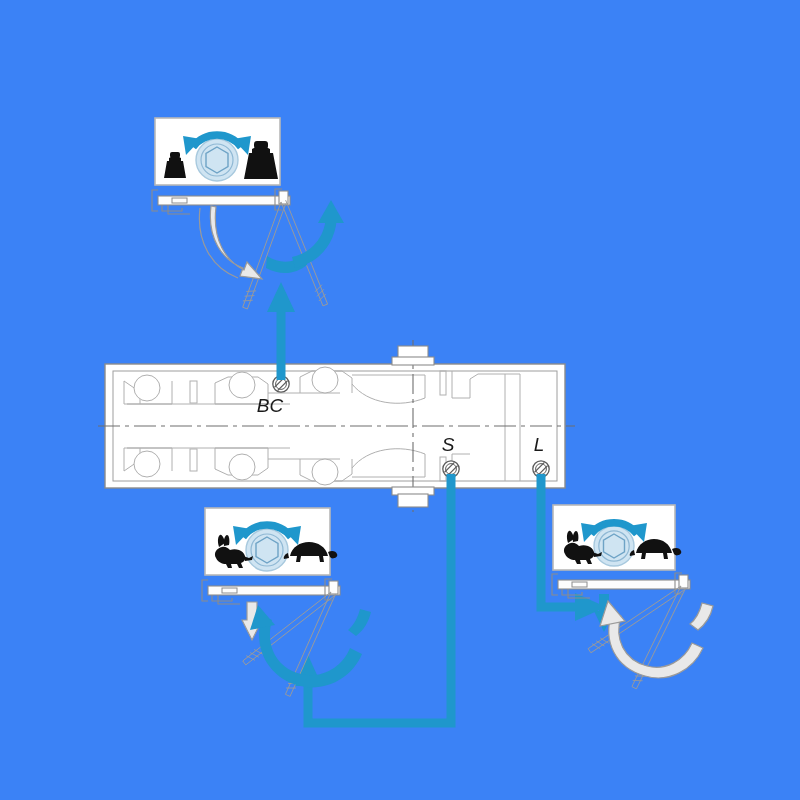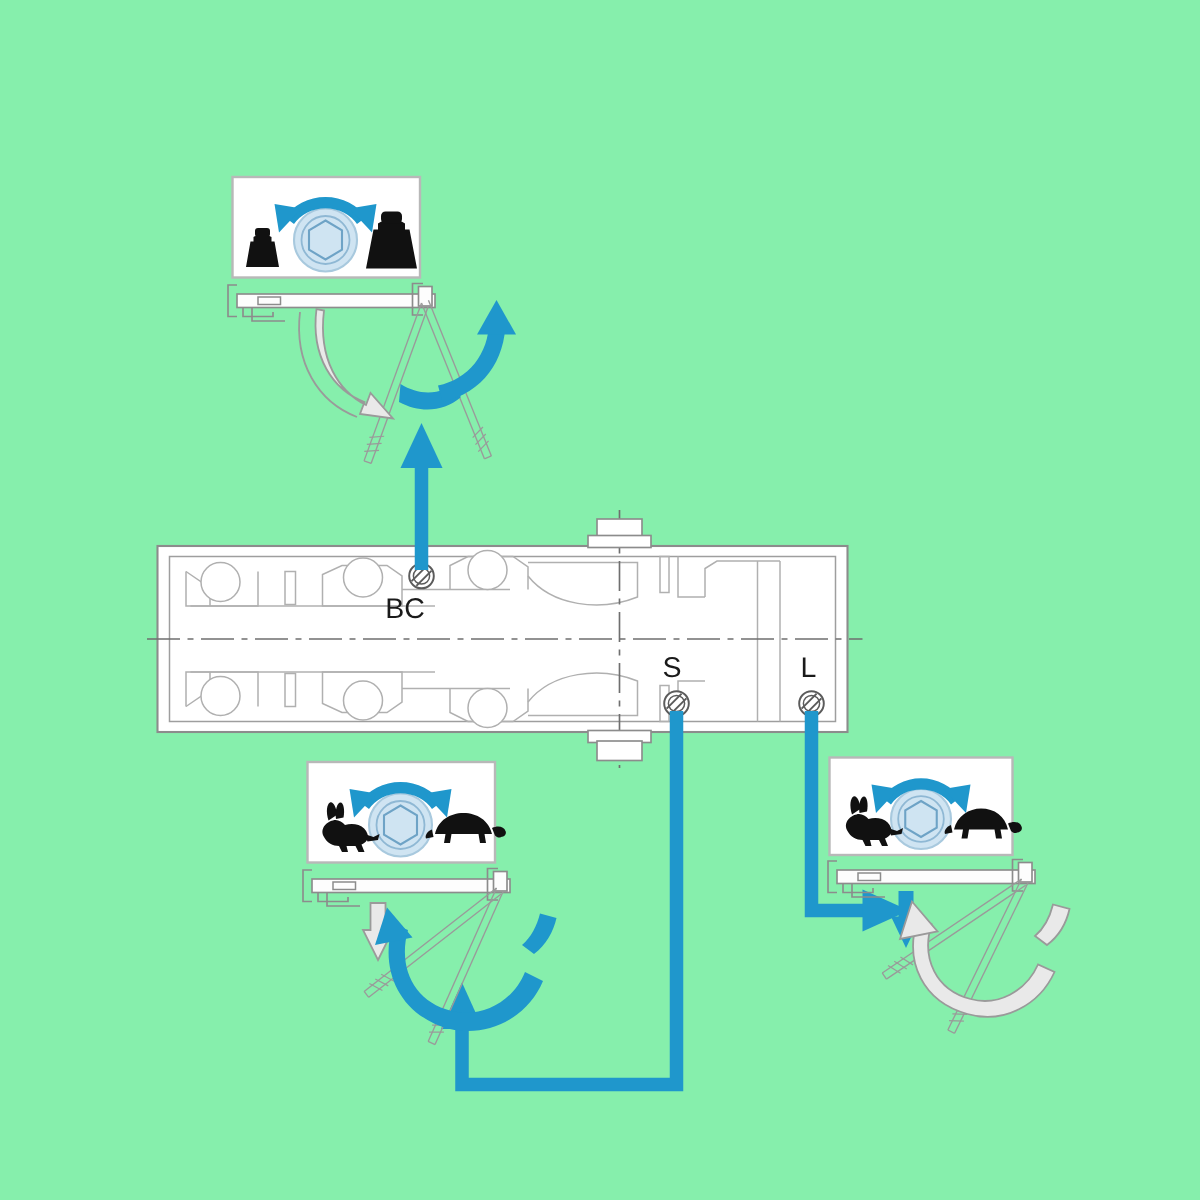--- a/index.html
+++ b/index.html
@@ -1,18 +1,18 @@
 <!DOCTYPE html>
 <html><head>
 <meta charset="utf-8">
 <title>Door Closer Adjustment Diagram</title>
 <style>
   html,body{margin:0;padding:0;background:#ffffff;}
   body{width:800px;height:800px;overflow:hidden;font-family:"Liberation Sans",sans-serif;}
-  #stage{position:relative;width:800px;height:800px;background:#86efac;}
+  #stage{position:relative;width:800px;height:800px;background:#3b82f6;font-style:italic;}
   svg#diagram{position:absolute;left:0;top:0;width:800px;height:800px;display:block;}
   .lbl{font-family:"Liberation Sans",sans-serif;font-size:19px;fill:#1a1a1a;font-weight:400;}
 </style>
 </head>
 <body>
 
 <div id="stage">
 <svg id="diagram" viewBox="0 0 800 800" xmlns="http://www.w3.org/2000/svg">
 
   <defs>

